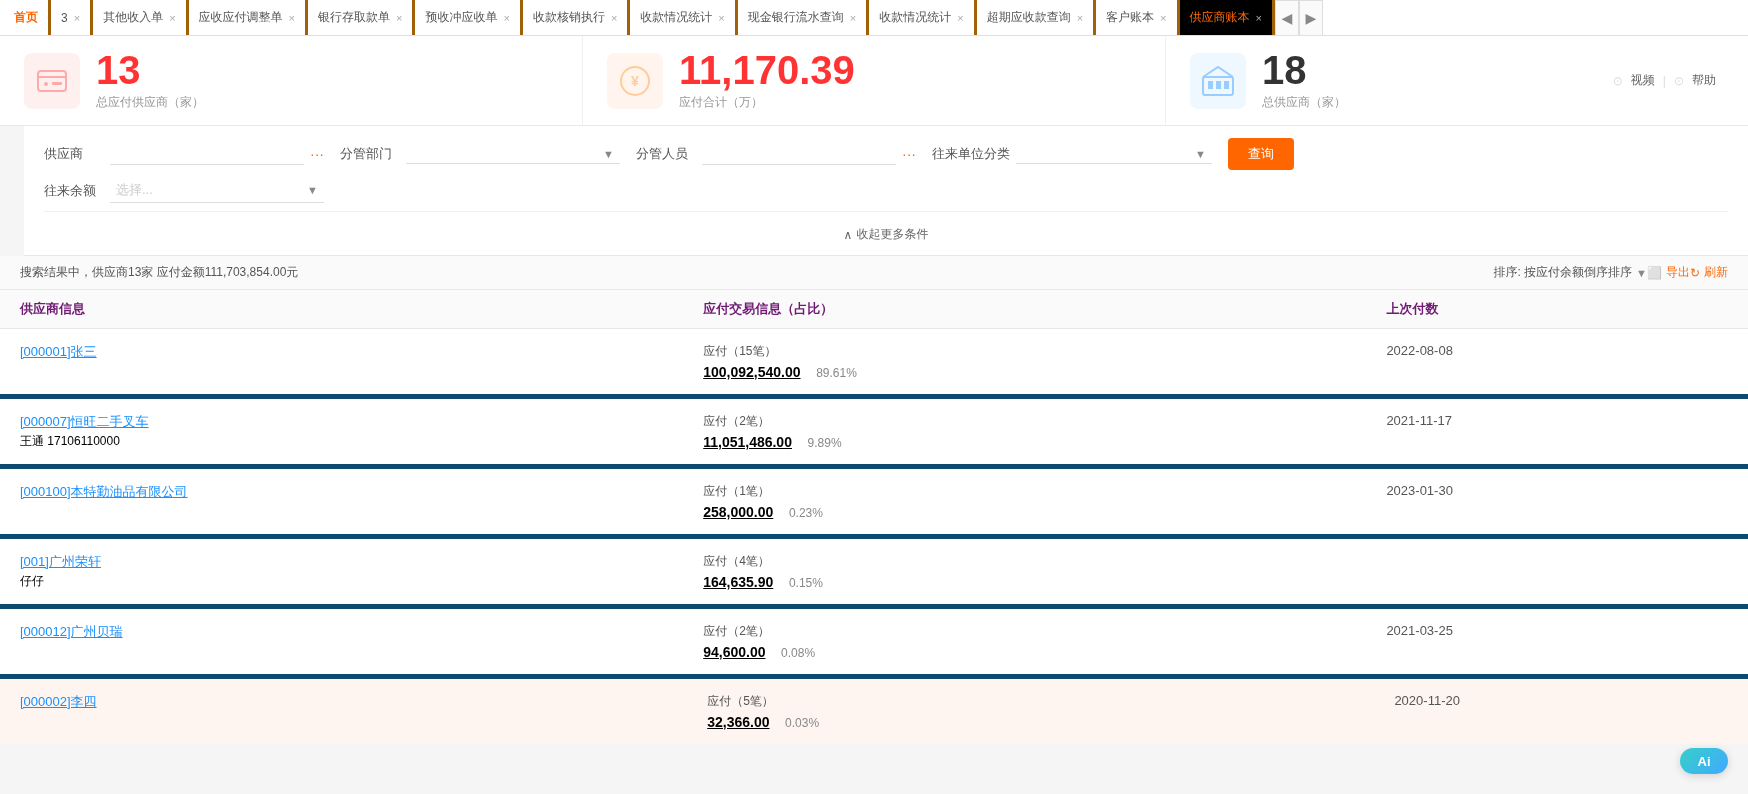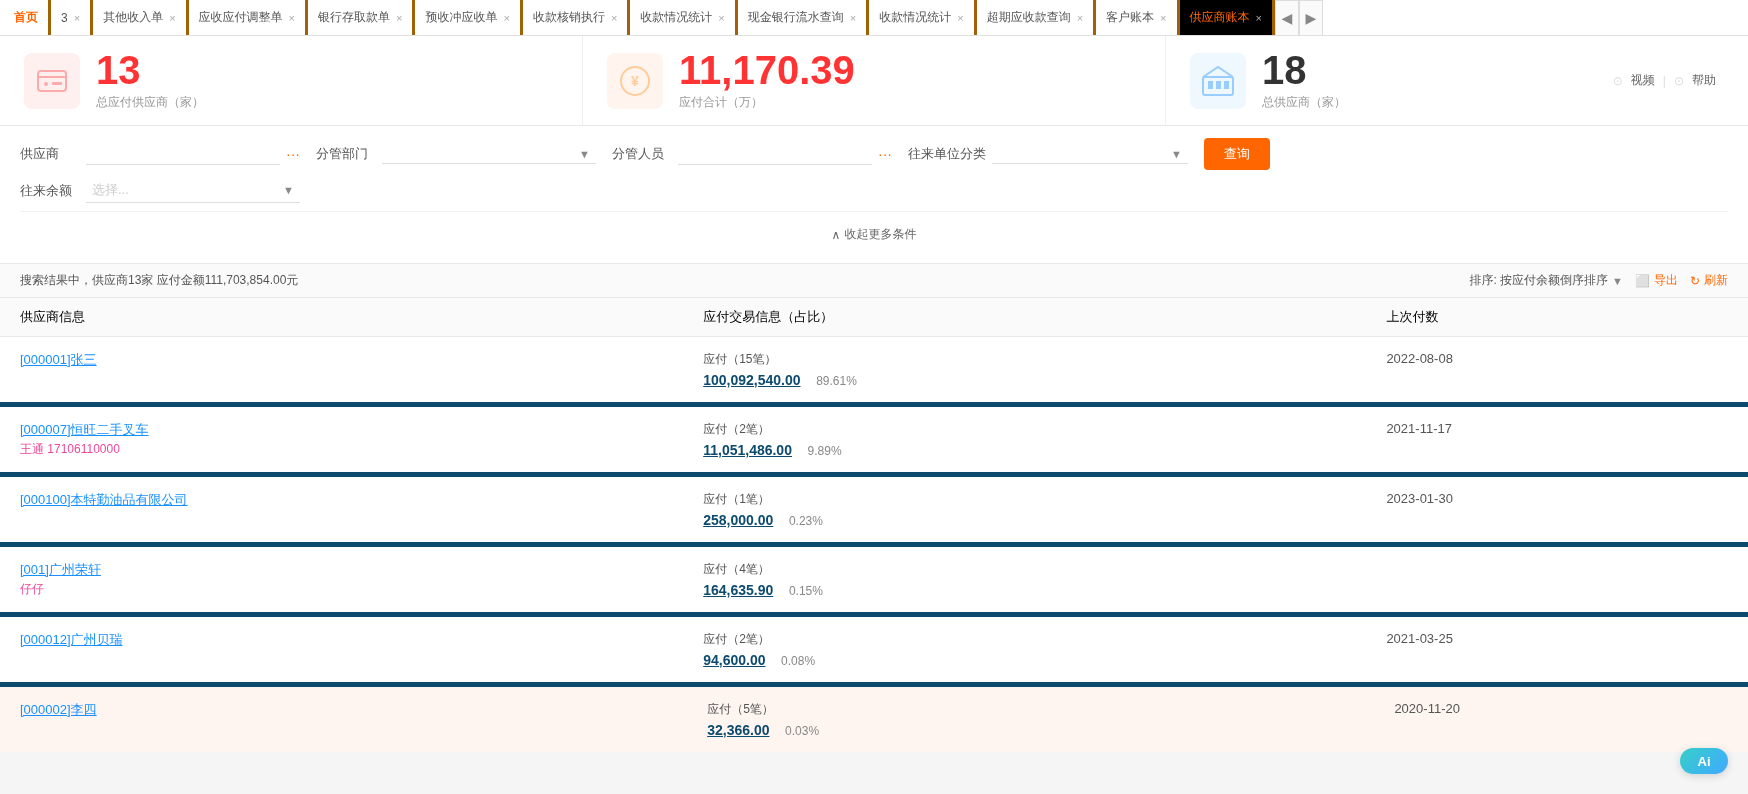--- a/index.html
+++ b/index.html
@@ -102,22 +102,23 @@
       font-size: 12px;
       color: #666;
       padding-right: 8px;
     }
     .stat-right-links a { color: #666; text-decoration: none; }
     .stat-right-links span { color: #ddd; }
 
     
     .filter-area {
       background: #fff;
-      padding: 12px 20px 12px;
+      padding: 12px 20px 4px;
       border-bottom: 1px solid #e8e8e8;
+      margin-left: 24px;
     }
     .filter-row {
       display: flex;
       align-items: center;
       gap: 16px;
       margin-bottom: 8px;
     }
     .filter-item {
       display: flex;
       align-items: center;
@@ -189,21 +190,21 @@
       padding: 8px 20px;
       display: flex;
       align-items: center;
       justify-content: space-between;
       font-size: 12px;
       color: #555;
     }
     .result-actions {
       display: flex;
       align-items: center;
-      gap: 12px;
+      gap: 0;
     }
     .sort-btn {
       display: flex;
       align-items: center;
       gap: 4px;
       color: #555;
       cursor: pointer;
       font-size: 12px;
     }
     .export-btn, .refresh-btn {
@@ -223,50 +224,50 @@
       margin: 0;
       padding: 0;
     }
     .table-header {
       display: grid;
       grid-template-columns: 2fr 2fr 1fr;
       background: #fafafa;
       border-bottom: 1px solid #e8e8e8;
       padding: 10px 20px;
       font-size: 13px;
-      font-weight: normal;
-      color: #000000;
+      font-weight: bold;
+      color: #701a75;
     }
     .table-row {
       display: grid;
       grid-template-columns: 2fr 2fr 1fr;
       border-bottom: 5px solid #0c4a6e;
       padding: 14px 20px;
       align-items: start;
     }
     .table-row:last-child { border-bottom: none; gap: 20px; }
     .table-row.highlighted { background: #fff5f0; }
     .supplier-link {
       color: #1890ff;
       text-decoration: underline;
       cursor: pointer;
       font-size: 13px;
     }
     .supplier-sub {
       font-size: 12px;
-      color: #ec4899;
+      color: #000000;
       margin-top: 2px;
     }
     .transaction-label {
       font-size: 12px;
       color: #555;
       margin-bottom: 4px;
     }
     .transaction-amount {
-      color: #0c4a6e;
+      color: #000000;
       font-size: 14px;
       font-weight: bold;
       text-decoration: underline;
       cursor: pointer;
     }
     .transaction-percent {
       font-size: 12px;
       color: #888;
       margin-left: 12px;
     }

